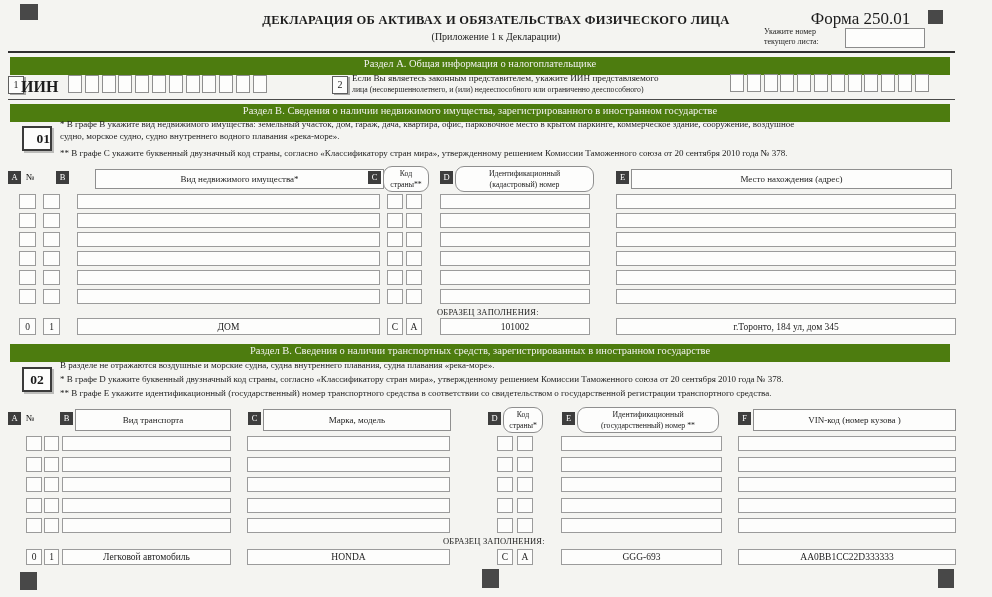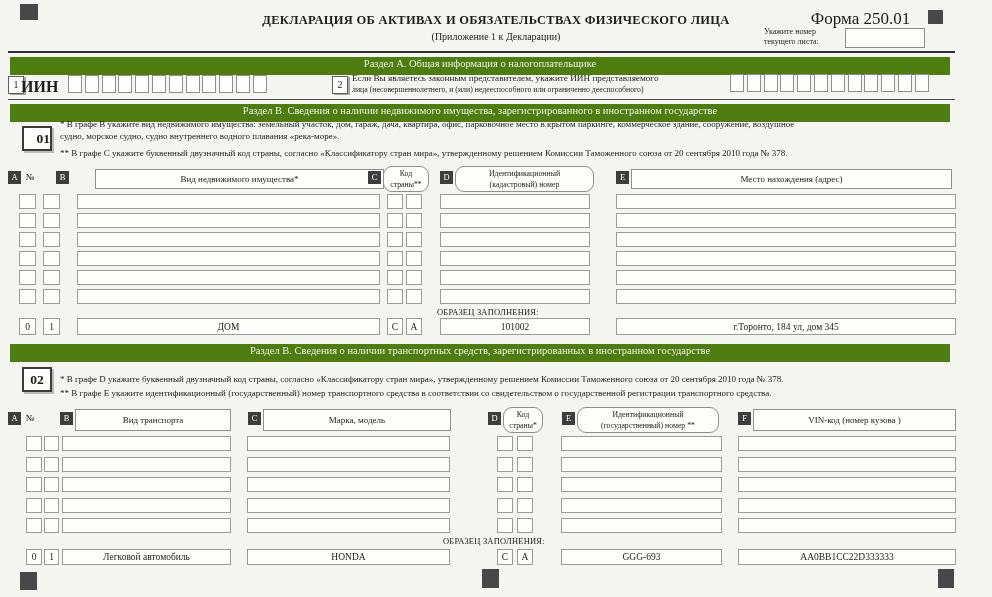--- a/index.html
+++ b/index.html
@@ -194,20 +194,21 @@
     <div class="cellbox c1-n2">1</div>
     <div class="cellbox c1-b">ДОМ</div>
     <div class="cellbox c1-c1">С</div>
     <div class="cellbox c1-c2">А</div>
     <div class="cellbox c1-d">101002</div>
     <div class="cellbox c1-e">г.Торонто, 184 ул, дом 345</div>
   </div>
 
   <div class="bar" style="top:344px;">Раздел В. Сведения о наличии транспортных средств, зарегистрированных в иностранном государстве</div>
   <div class="codebox" style="top:367px;">02</div>
+  <div class="note" style="top:360px;">В разделе не отражаются воздушные и морские судна, судна внутреннего плавания, судна плавания «река-море».</div>
   <div class="note" style="top:374px;">* В графе D укажите буквенный двузначный код страны, согласно «Классификатору стран мира», утвержденному решением Комиссии Таможенного союза от 20 сентября 2010 года № 378.</div>
   <div class="note" style="top:388px;">** В графе Е укажите идентификационный (государственный) номер транспортного средства в соответствии со свидетельством о государственной регистрации транспортного средства.</div>
 
   <div style="position:absolute;left:0;top:406px;width:992px;height:28px;">
     <div class="chip" style="left:8px;top:6px;">A</div>
     <div class="colnum" style="left:26px;top:7px;">№</div>
     <div class="chip" style="left:60px;top:6px;">B</div>
     <div class="hbox one" style="left:75px;top:3px;width:156px;height:22px;line-height:20px;">Вид транспорта</div>
     <div class="chip" style="left:248px;top:6px;">C</div>
     <div class="hbox one" style="left:263px;top:3px;width:188px;height:22px;line-height:20px;">Марка, модель</div>

